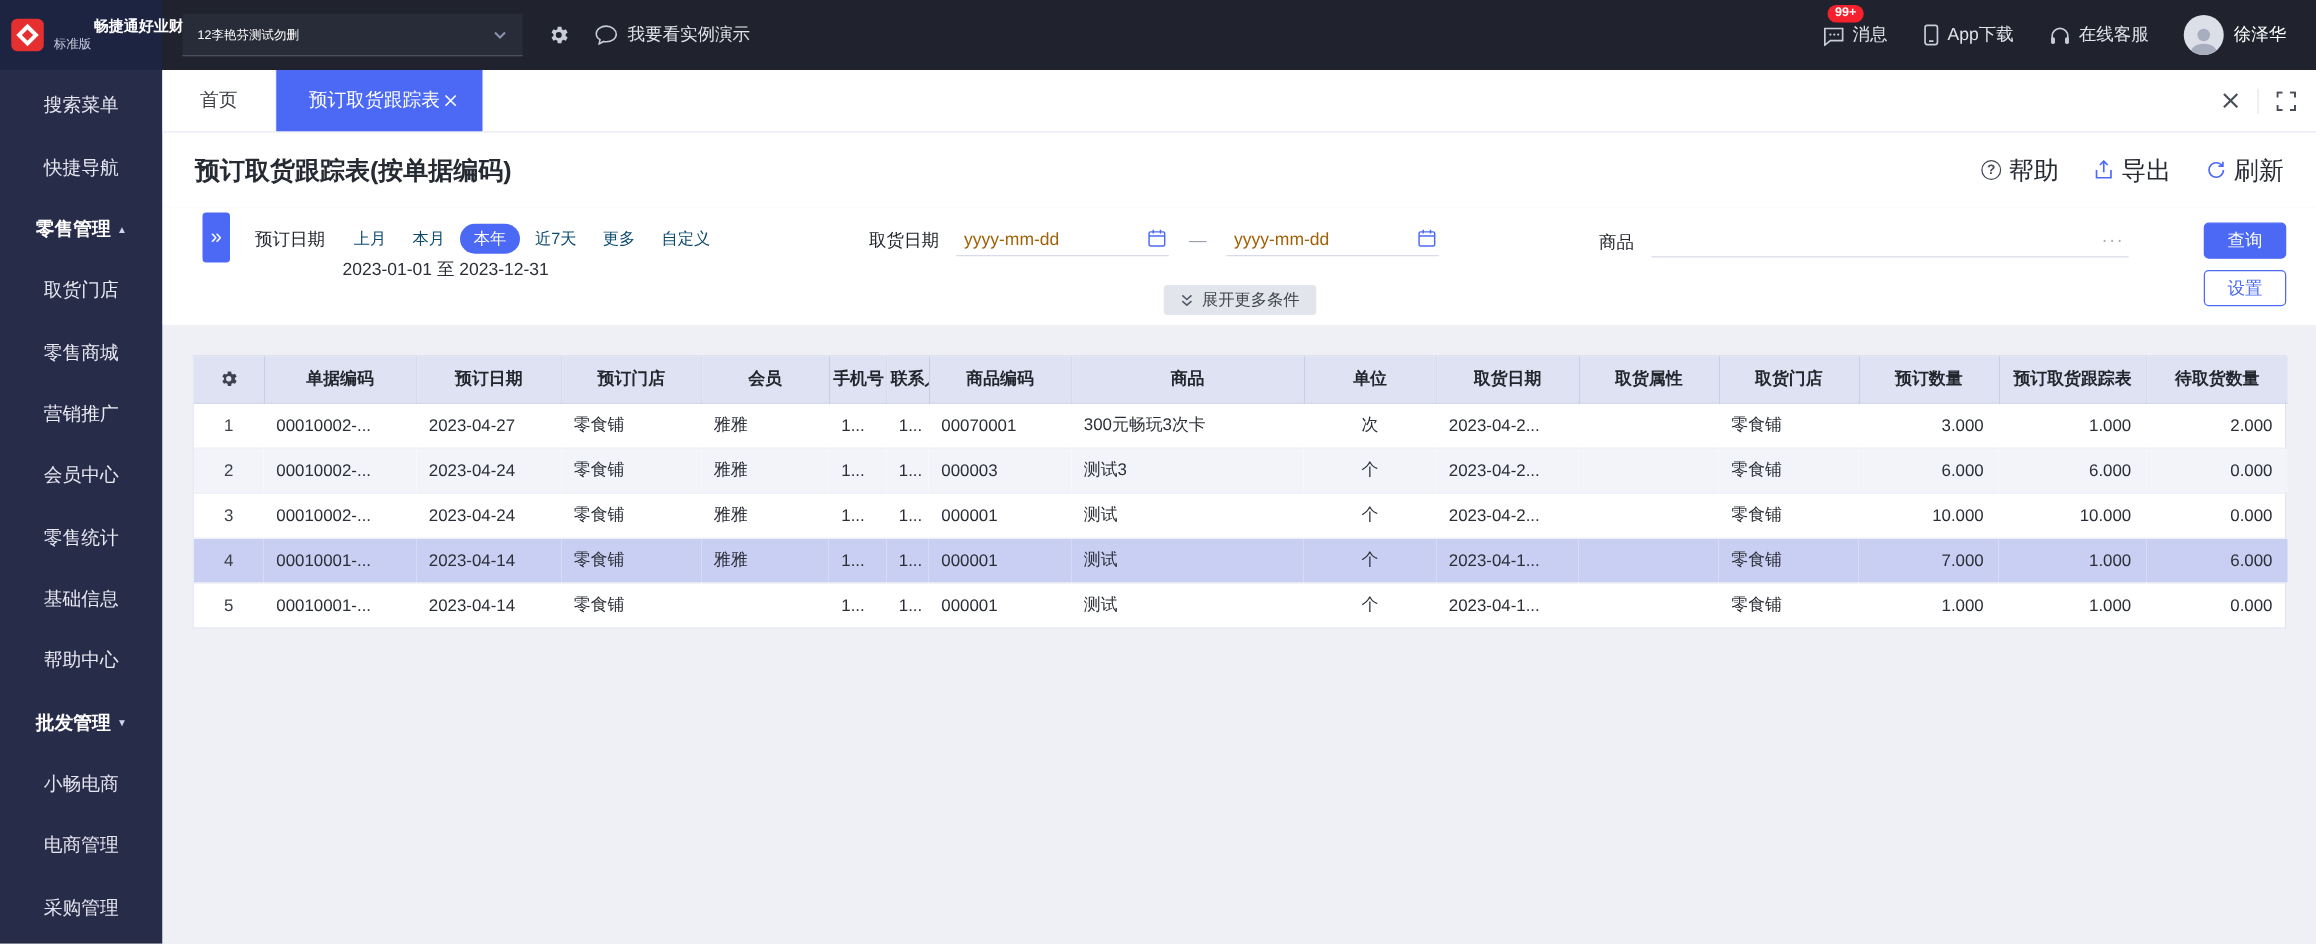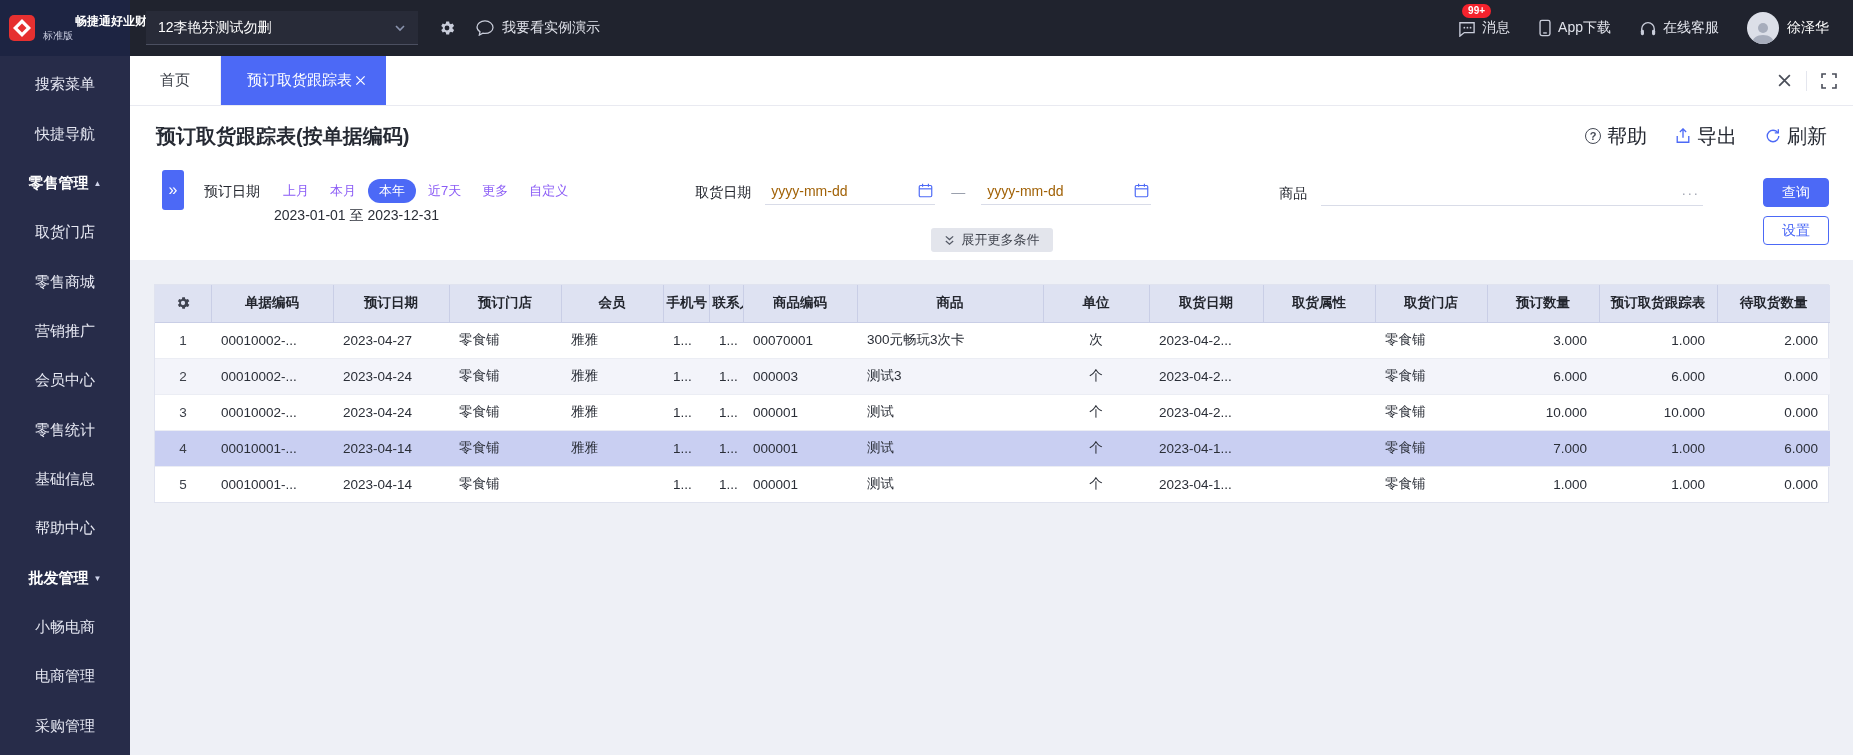--- a/index.html
+++ b/index.html
@@ -12,21 +12,21 @@
   .app { width:1853px; height:755px; display:flex; flex-direction:column; }
 
   
   .topbar { height:56px; flex-shrink:0; background:#20232e; display:flex; align-items:stretch; color:#e6e8ef; }
   .brand { width:130px; flex-shrink:0; background:#1d2442; display:flex; align-items:center; gap:7px; padding:0 8px; }
   .brand-logo { width:28px; height:28px; flex-shrink:0; }
   .brand-text { line-height:1.3; }
   .brand-name { font-size:12px; font-weight:bold; color:#fff; white-space:nowrap;margin-left:32px; }
   .brand-edition { font-size:10px; color:#c9cde0; }
   .topbar-main { flex:1; display:flex; align-items:center; padding:0 24px 0 16px; gap:20px; }
-  .account-select { width:272px; height:34px; background:#282b38; border-bottom:1px solid #4b4f60; display:flex; align-items:center; justify-content:space-between; padding:0 12px; font-size:14px; color:#fff; cursor:pointer; }
+  .account-select { width:272px; height:34px; background:#282b38; border-bottom:1px solid #4b4f60; display:flex; align-items:center; justify-content:space-between; padding:0 12px; font-size:10px; color:#fff; cursor:pointer; }
   .icon-btn { display:flex; align-items:center; justify-content:center; cursor:pointer; }
   .demo-link { display:flex; align-items:center; gap:8px; font-size:14px; color:#e2e4ec; cursor:pointer; }
   .top-right { margin-left:auto; display:flex; align-items:center; gap:28px; }
   .top-item { position:relative; display:flex; align-items:flex-end; gap:6px; font-size:14px; color:#e2e4ec; cursor:pointer; }
   .badge { position:absolute; top:-15px; left:4px; background:#f5222d; color:#fff; font-size:10px; line-height:14px; padding:0 6px; border-radius:8px; font-weight:bold; }
   .user-group { display:flex; align-items:center; gap:8px; cursor:pointer; }
   .avatar { width:32px; height:32px; border-radius:50%; background:#dcdfe8; display:flex; align-items:flex-end; justify-content:center; overflow:hidden; }
   .username { font-size:14px; color:#fff; }
 
   
@@ -57,21 +57,21 @@
   .help-q::before { content:"?"; }
 
   
   .filter-card { position:relative; height:94px; flex-shrink:0; background:#fff; padding-top:12px; }
   .collapse-tab { position:absolute; left:32px; top:4px; width:22px; height:40px; background:#4c69f6; border-radius:3px; color:#fff; display:flex; align-items:center; justify-content:center; font-size:16px; cursor:pointer; }
   .collapse-tab::before { content:"\00BB"; }
   .filter-form { display:flex; align-items:flex-start; padding-left:74px; padding-right:24px; }
   .flabel { font-size:14px; color:#23262e; margin-right:14px; line-height:26px; white-space:nowrap; }
   .fg-order .fg-row { display:flex; align-items:center; }
   .chips { display:flex; align-items:center; gap:3px; }
-  .chip { font-size:13px; color:#8b5cf6; padding:3px 9px; cursor:pointer; white-space:nowrap; }
+  .chip { font-size:13px; color:#0c4a6e; padding:3px 9px; cursor:pointer; white-space:nowrap; }
   .chip.active { background:#4c69f6; color:#fff; border-radius:13px; padding:3px 11px; }
   .range-text { margin-left:70px; margin-top:3px; font-size:14px; color:#2b2f38; }
   .fg-pickup { display:flex; align-items:center; margin-left:118px; margin-top:1px; }
   .date-input { width:170px; border-bottom:1px solid #d9dce8; display:flex; align-items:center; justify-content:space-between; padding:3px 2px 5px 6px; cursor:text; }
   .date-ph { font-size:14px; color:#a16207; }
   .dash { margin:0 16px; color:#9aa0ad; font-size:14px; }
   .fg-product { display:flex; align-items:center; margin-left:128px; margin-top:1px; }
   .text-input { width:382px; height:27px; border-bottom:1px solid #d9dce8; display:flex; align-items:center; justify-content:flex-end; cursor:text; }
   .dots-icon { color:#a7abb8; font-size:15px; letter-spacing:1px; padding-right:4px; cursor:pointer; }
   .dots-icon::before { content:"\00B7\00B7\00B7"; }

